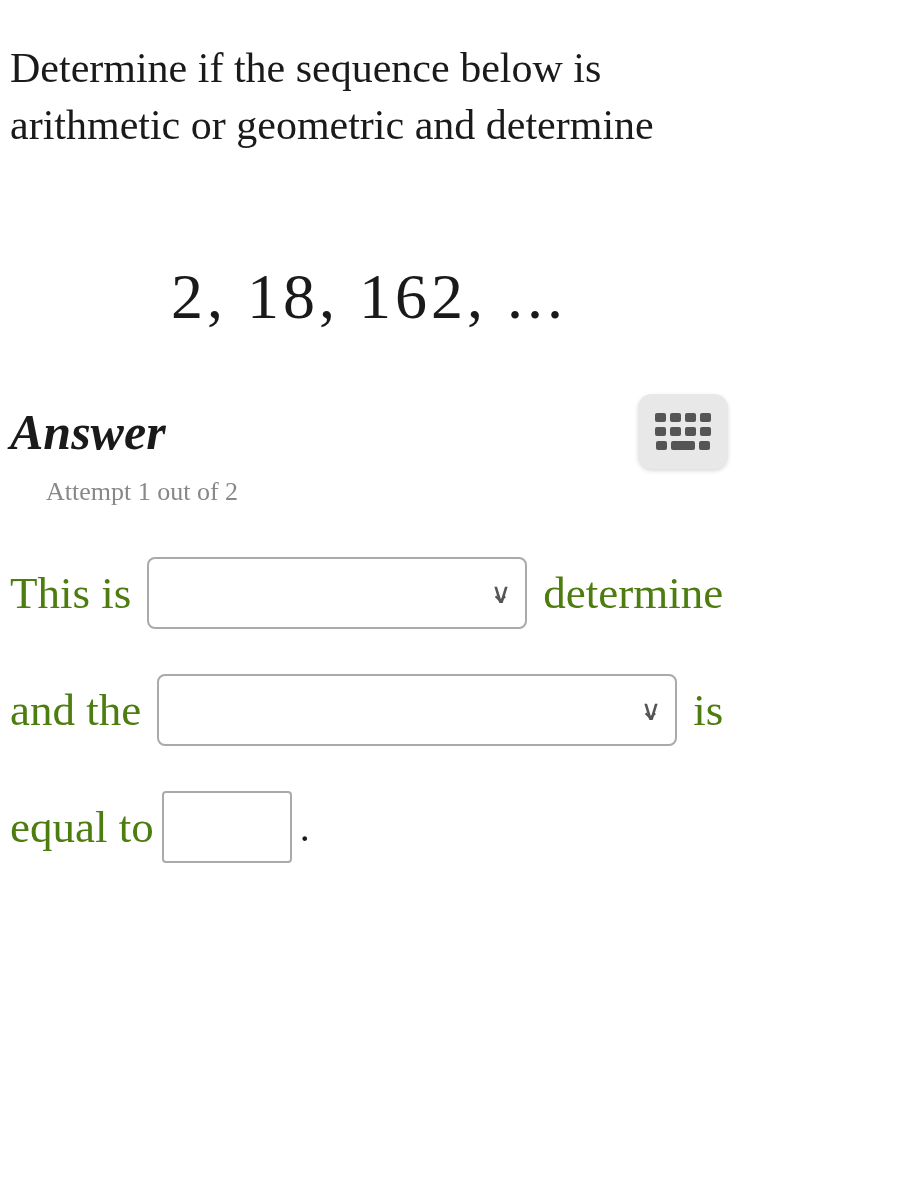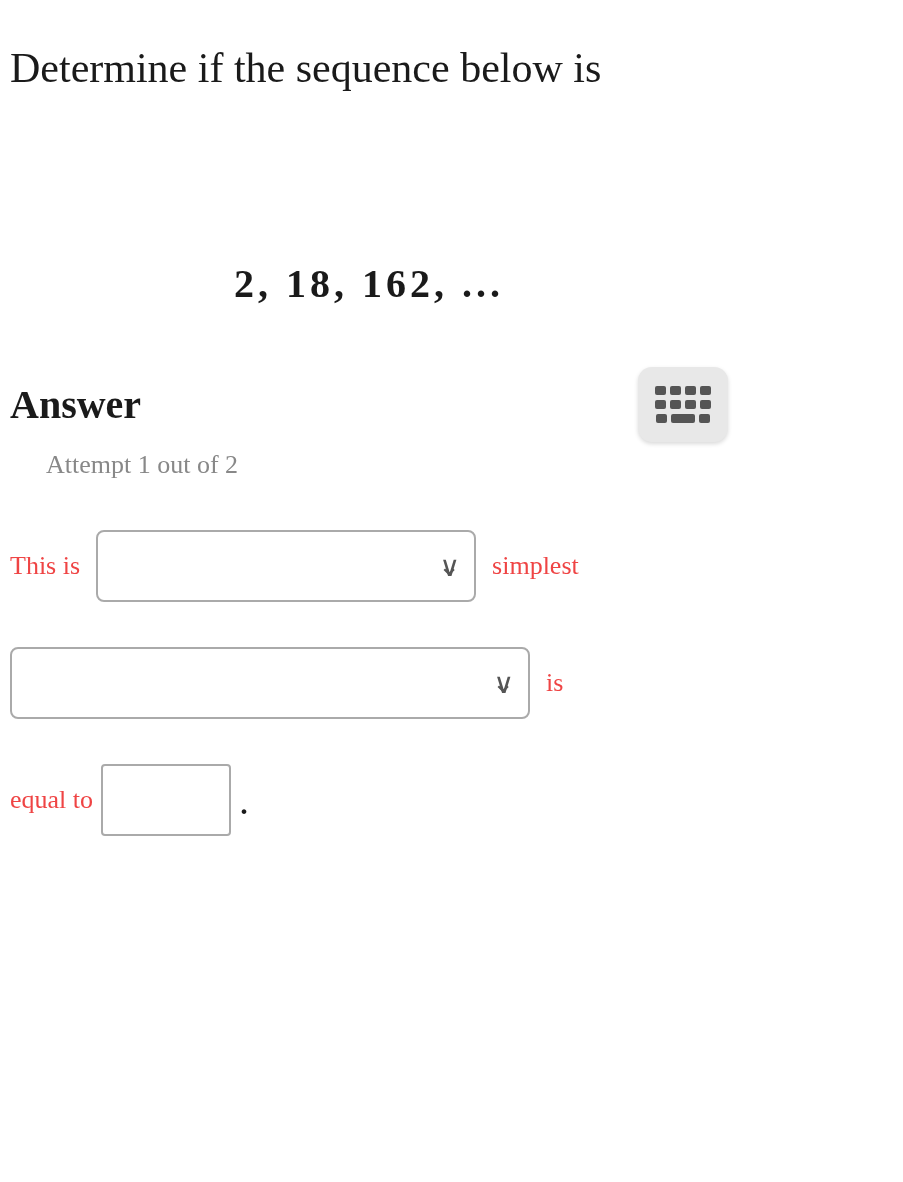--- a/index.html
+++ b/index.html
@@ -26,44 +26,45 @@
 
     .question-text {
       font-size: 42px;
       line-height: 1.35;
       color: #1a1a1a;
       margin-bottom: 30px;
       font-weight: normal;
     }
 
     .sequence-display {
-      font-size: 40px;
+      font-size: 64px;
       text-align: center;
       color: #1a1a1a;
       margin: 50px 0 60px 0;
-      font-weight: bold;
+      font-weight: normal;
       letter-spacing: 4px;
     }
 
     .answer-section {
       margin-top: 20px;
     }
 
     .answer-header {
       display: flex;
       align-items: center;
       justify-content: space-between;
       margin-bottom: 8px;
     }
 
     .answer-label {
-      font-size: 40px;
+      font-size: 50px;
       font-weight: bold;
       color: #1a1a1a;
       font-family: Georgia, serif;
+      font-style: italic;
     }
 
     .keyboard-button {
       width: 90px;
       height: 75px;
       background-color: #e8e8e8;
       border: none;
       border-radius: 14px;
       cursor: pointer;
       display: flex;
@@ -87,22 +88,22 @@
       display: flex;
       align-items: center;
       margin-bottom: 45px;
       font-size: 40px;
       color: #1a1a1a;
       gap: 16px;
       flex-wrap: nowrap;
     }
 
     .row-label {
-      font-size: 26px;
-      color: #ef4444;
+      font-size: 45px;
+      color: #4d7c0f;
       white-space: nowrap;
     }
 
     .dropdown-select {
       appearance: none;
       -webkit-appearance: none;
       background: #ffffff;
       border: 2px solid #aaaaaa;
       border-radius: 8px;
       font-size: 30px;
@@ -158,21 +159,21 @@
       color: #1a1a1a;
     }
   </style>
 </head>
 <body>
 
 <div class="page-container">
 
   <div class="question-text">
     <span>Determine if the sequence below is</span><br>
-    <br>
+    <span>arithmetic or geometric and determine</span><br>
     <br>
   </div>
 
   <div class="sequence-display">
     <span>2,  18,  162,  ...</span>
   </div>
 
   <div class="answer-section">
     <div class="answer-header">
       <span class="answer-label">Answer</span>
@@ -206,24 +207,25 @@
       <div class="input-row">
         <span class="row-label">This is</span>
         <div class="dropdown-wrapper">
           <select class="dropdown-select">
             <option value=""></option>
             <option value="arithmetic">an arithmetic</option>
             <option value="geometric">a geometric</option>
           </select>
           <span style="position:absolute;right:16px;top:50%;transform:translateY(-50%);font-size:26px;color:#555;pointer-events:none;">⌄</span>
         </div>
-        <span class="row-label">simplest</span>
+        <span class="row-label">determine</span>
       </div>
 
       <div class="input-row">
+        <span class="row-label">and the</span>
         <div class="dropdown-wrapper">
           <select class="dropdown-select dropdown-select-wide">
             <option value=""></option>
             <option value="difference">common difference</option>
             <option value="ratio">common ratio</option>
           </select>
           <span style="position:absolute;right:16px;top:50%;transform:translateY(-50%);font-size:26px;color:#555;pointer-events:none;">⌄</span>
         </div>
         <span class="row-label">is</span>
       </div>

